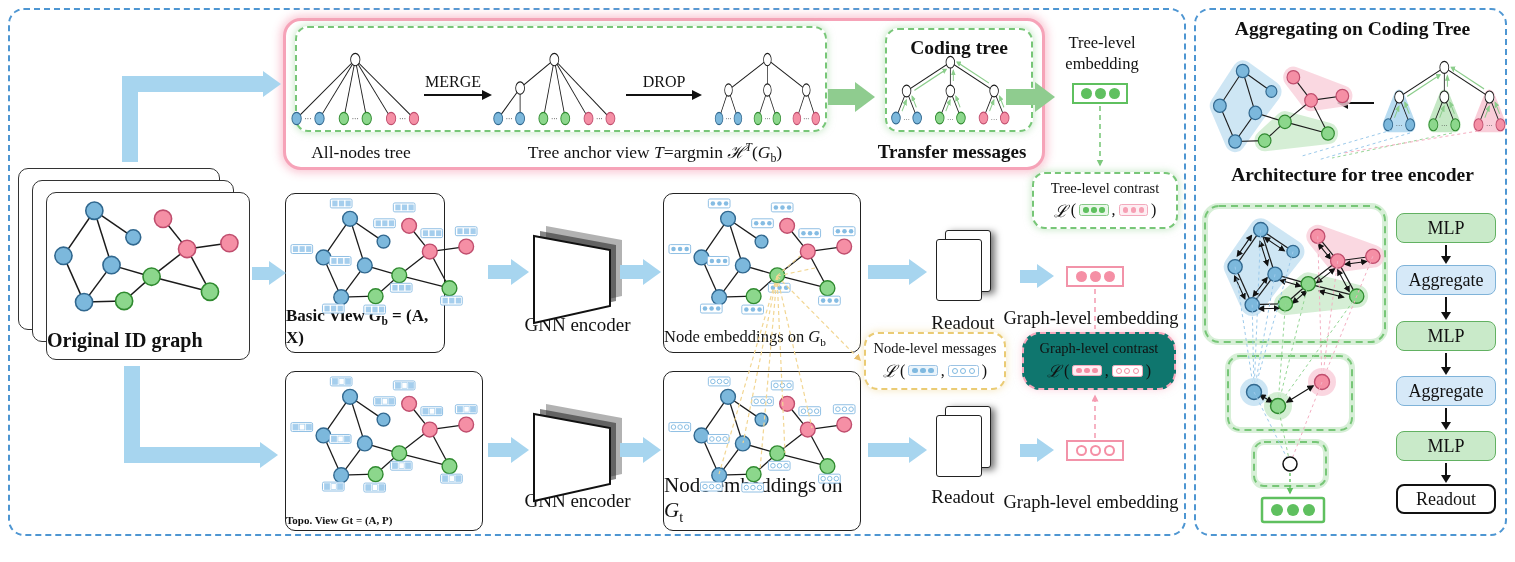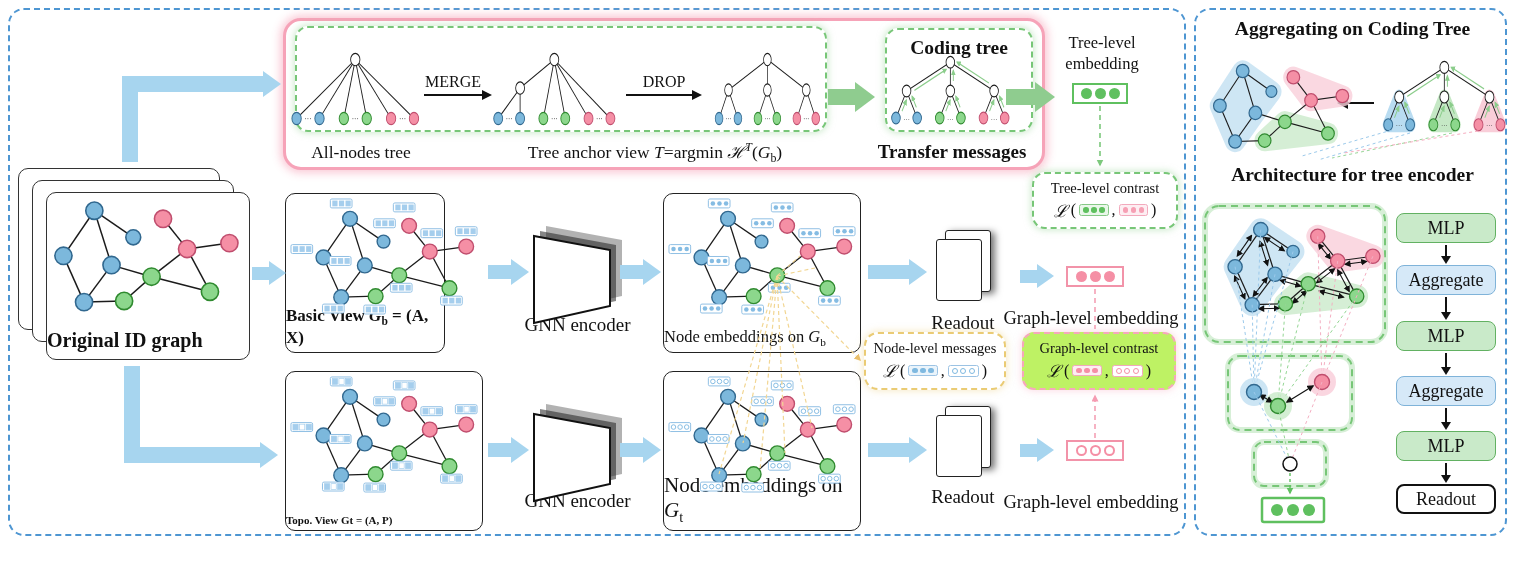--- a/index.html
+++ b/index.html
@@ -8,21 +8,21 @@
 .abs{position:absolute}
 .lbl{text-align:center;line-height:1.15}
 .b{font-weight:bold}
 i{font-style:italic}
 sub{font-size:.68em}
 sup{font-size:.68em}
 .dashblue{border:2.5px dashed #4E96D2;border-radius:16px}
 .pinkbox{background:#fff;border:3px solid #F6A3B8;border-radius:18px;box-shadow:0 0 9px 3px rgba(249,196,209,.9)}
 .gdash{border:2px dashed #77C677;border-radius:13px;box-shadow:0 0 7px 1px rgba(160,215,160,.55)}
 .ydash{border:2px dashed #EACB74;border-radius:14px;box-shadow:0 0 7px 1px rgba(240,215,150,.5);background:#fff}
-.pdash{border:2px dashed #F6A8BC;border-radius:12px;box-shadow:0 0 7px 1px rgba(250,190,205,.5);background:#bef264}
+.pdash{border:2px dashed #F6A8BC;border-radius:18px;box-shadow:0 0 7px 1px rgba(250,190,205,.5);background:#0f766e}
 .panel{background:#fff;border:1.6px solid #222;border-radius:10px}
 .card{position:absolute;background:#fff;border:1.6px solid #333;border-radius:10px}
 .panel-label{position:absolute;bottom:4px;left:0;width:100%;text-align:left}
 .cbox{display:flex;flex-direction:column;align-items:center;justify-content:center;gap:2px}
 .cl1{font-size:14.5px}
 .cl2{font-size:16px;display:flex;align-items:center;gap:3px}
 .scr{font-style:italic;font-size:17px}
 .mchip{display:inline-flex;align-items:center;gap:2.5px;border-radius:2.5px;padding:2px 3px}
 .mdot{width:5.5px;height:5.5px;border-radius:50%}
 .cblue{border:1.2px solid #9CC3E4;background:#EAF4FB}

